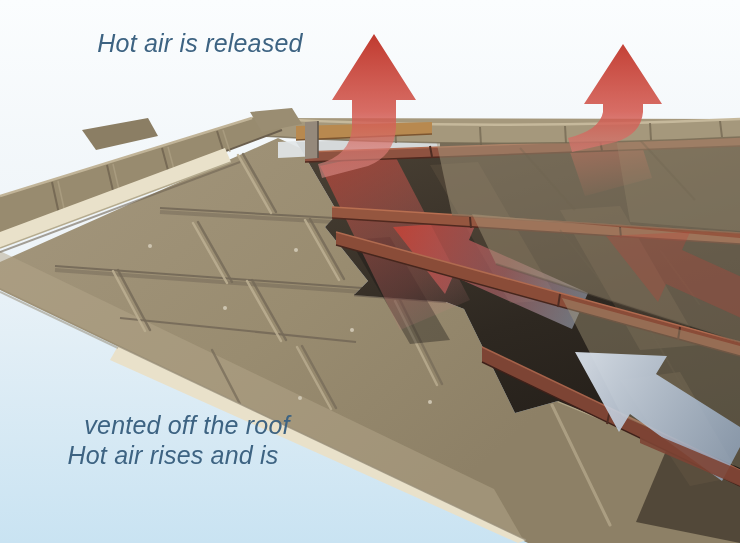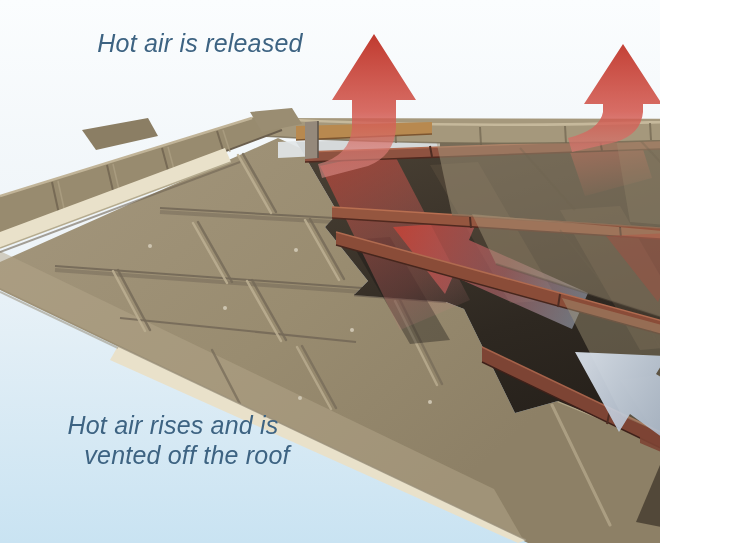--- a/index.html
+++ b/index.html
@@ -1,18 +1,18 @@
 <!DOCTYPE html>
 <html><head>
 <meta charset="utf-8">
 <style>
   html,body{margin:0;padding:0;background:#ffffff;}
   .stage{
     position:relative;
-    width:660px;height:543px;
+    width:740px;height:543px;
     overflow:hidden;
     font-family:"Liberation Sans",sans-serif;
   }
   .stage svg{position:absolute;left:0;top:0;display:block;}
   .caption{
     position:absolute;
     font-style:italic;
     color:#3d6382;
     font-size:25px;
     line-height:30px;
@@ -247,17 +247,17 @@
   </g>
   <g>
     <path d="M623,44 L662,104 L643,104 L643,112 Q641,134 616,142 L572,152 L568,138 Q600,130 603,112 L603,104 L584,104 Z" fill="url(#red1)"></path>
   </g>
 </svg>
 
   <div class="caption caption-ridge">
     <span class="line line1">Hot air is released</span>
   </div>
   <div class="caption caption-eave">
+    <span class="line line2">vented off the roof</span>
     <span class="line line1">Hot air rises and is</span>
-    <span class="line line2">vented off the roof</span>
   </div>
 
 </div>
 
 </body></html>

